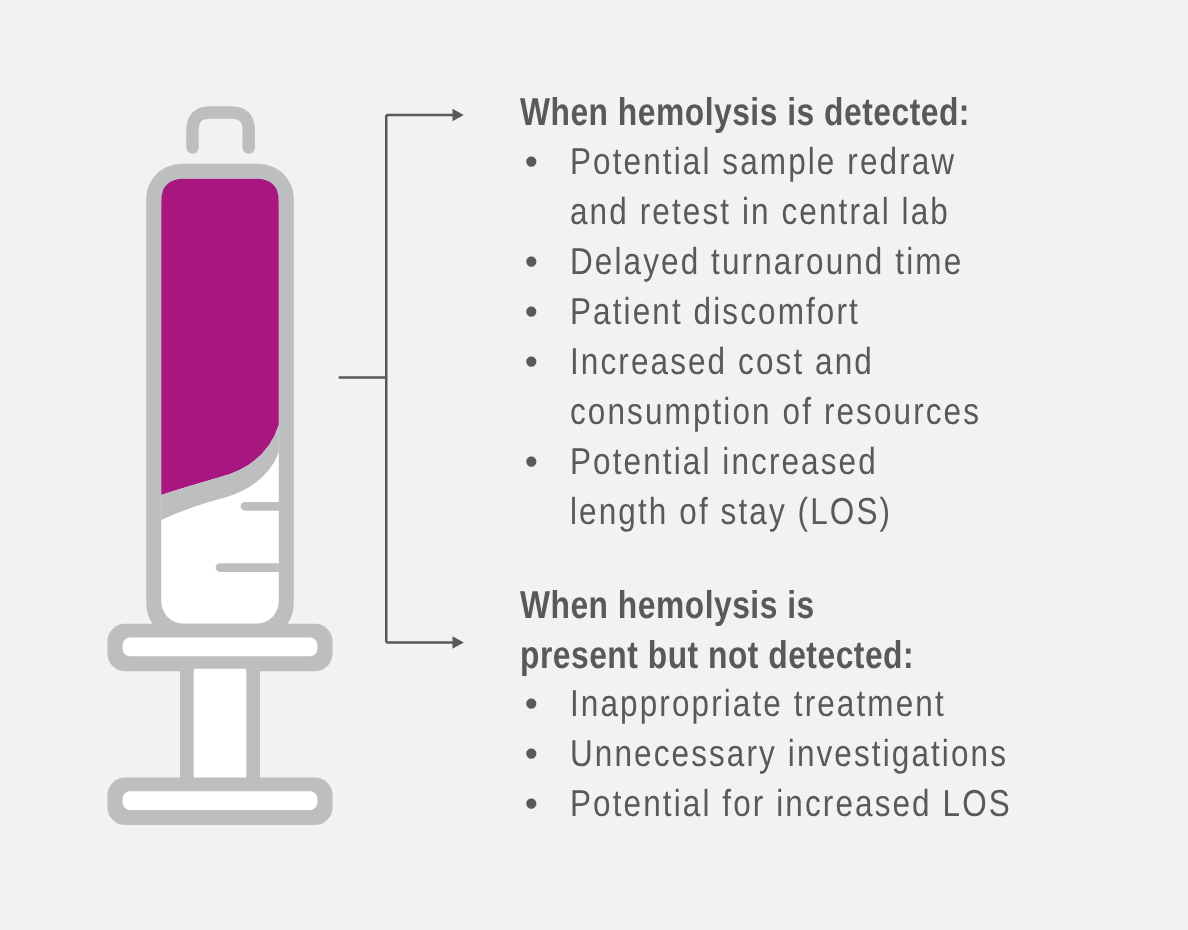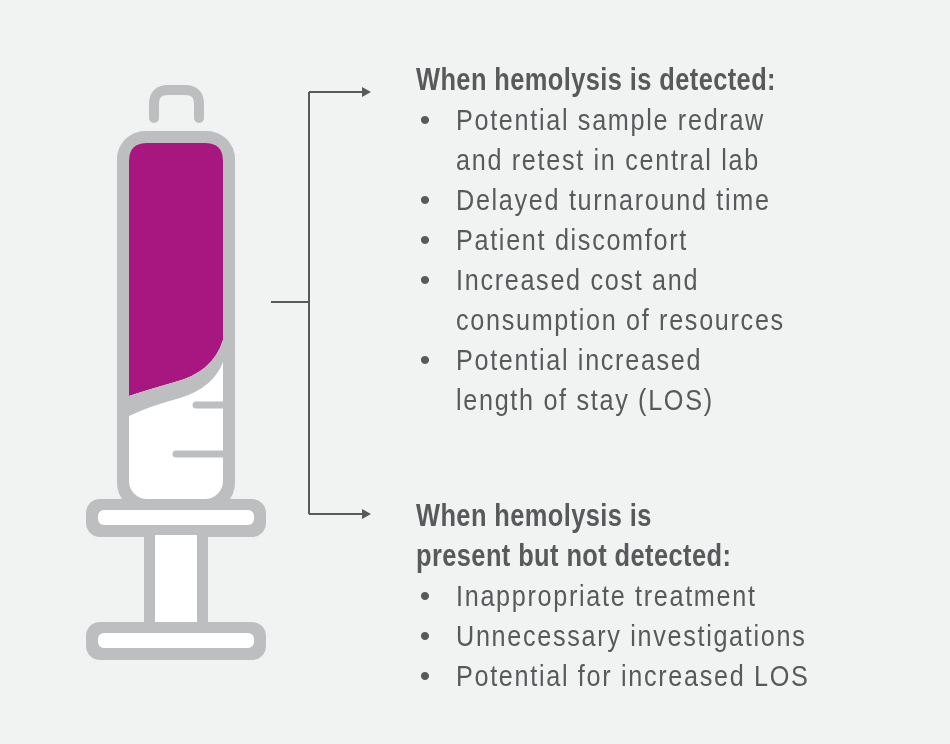--- a/index.html
+++ b/index.html
@@ -48,21 +48,21 @@
   <g>
     <line x1="309" y1="92" x2="364" y2="92" stroke="#58595b" stroke-width="2"></line>
     <polygon points="362,87 371,92 362,97" fill="#58595b"></polygon>
   </g>
   <g>
     <line x1="309" y1="514" x2="364" y2="514" stroke="#58595b" stroke-width="2"></line>
     <polygon points="362,509 371,514 362,519" fill="#58595b"></polygon>
   </g>
 </svg>
 
-<div class="block" style="top:60px;">
+<div class="block" style="top:70px;">
   <div class="heading">
     <span class="line2">When hemolysis is detected:</span>
   </div>
   <ul class="list">
     <li class="item">
       <span class="bullet">•</span>
       <span class="item-text">
         <span class="line2">Potential sample redraw</span>
         <span class="line2">and retest in central lab</span>
       </span>
@@ -89,21 +89,21 @@
     <li class="item">
       <span class="bullet">•</span>
       <span class="item-text">
         <span class="line2">Potential increased</span>
         <span class="line2">length of stay (LOS)</span>
       </span>
     </li>
   </ul>
 </div>
 
-<div class="block" style="top:496px;">
+<div class="block" style="top:464px;">
   <div class="heading">
     <span class="line2">When hemolysis is</span>
     <span class="line2">present but not detected:</span>
   </div>
   <ul class="list">
     <li class="item">
       <span class="bullet">•</span>
       <span class="item-text">
         <span class="line2">Inappropriate treatment</span>
       </span>

